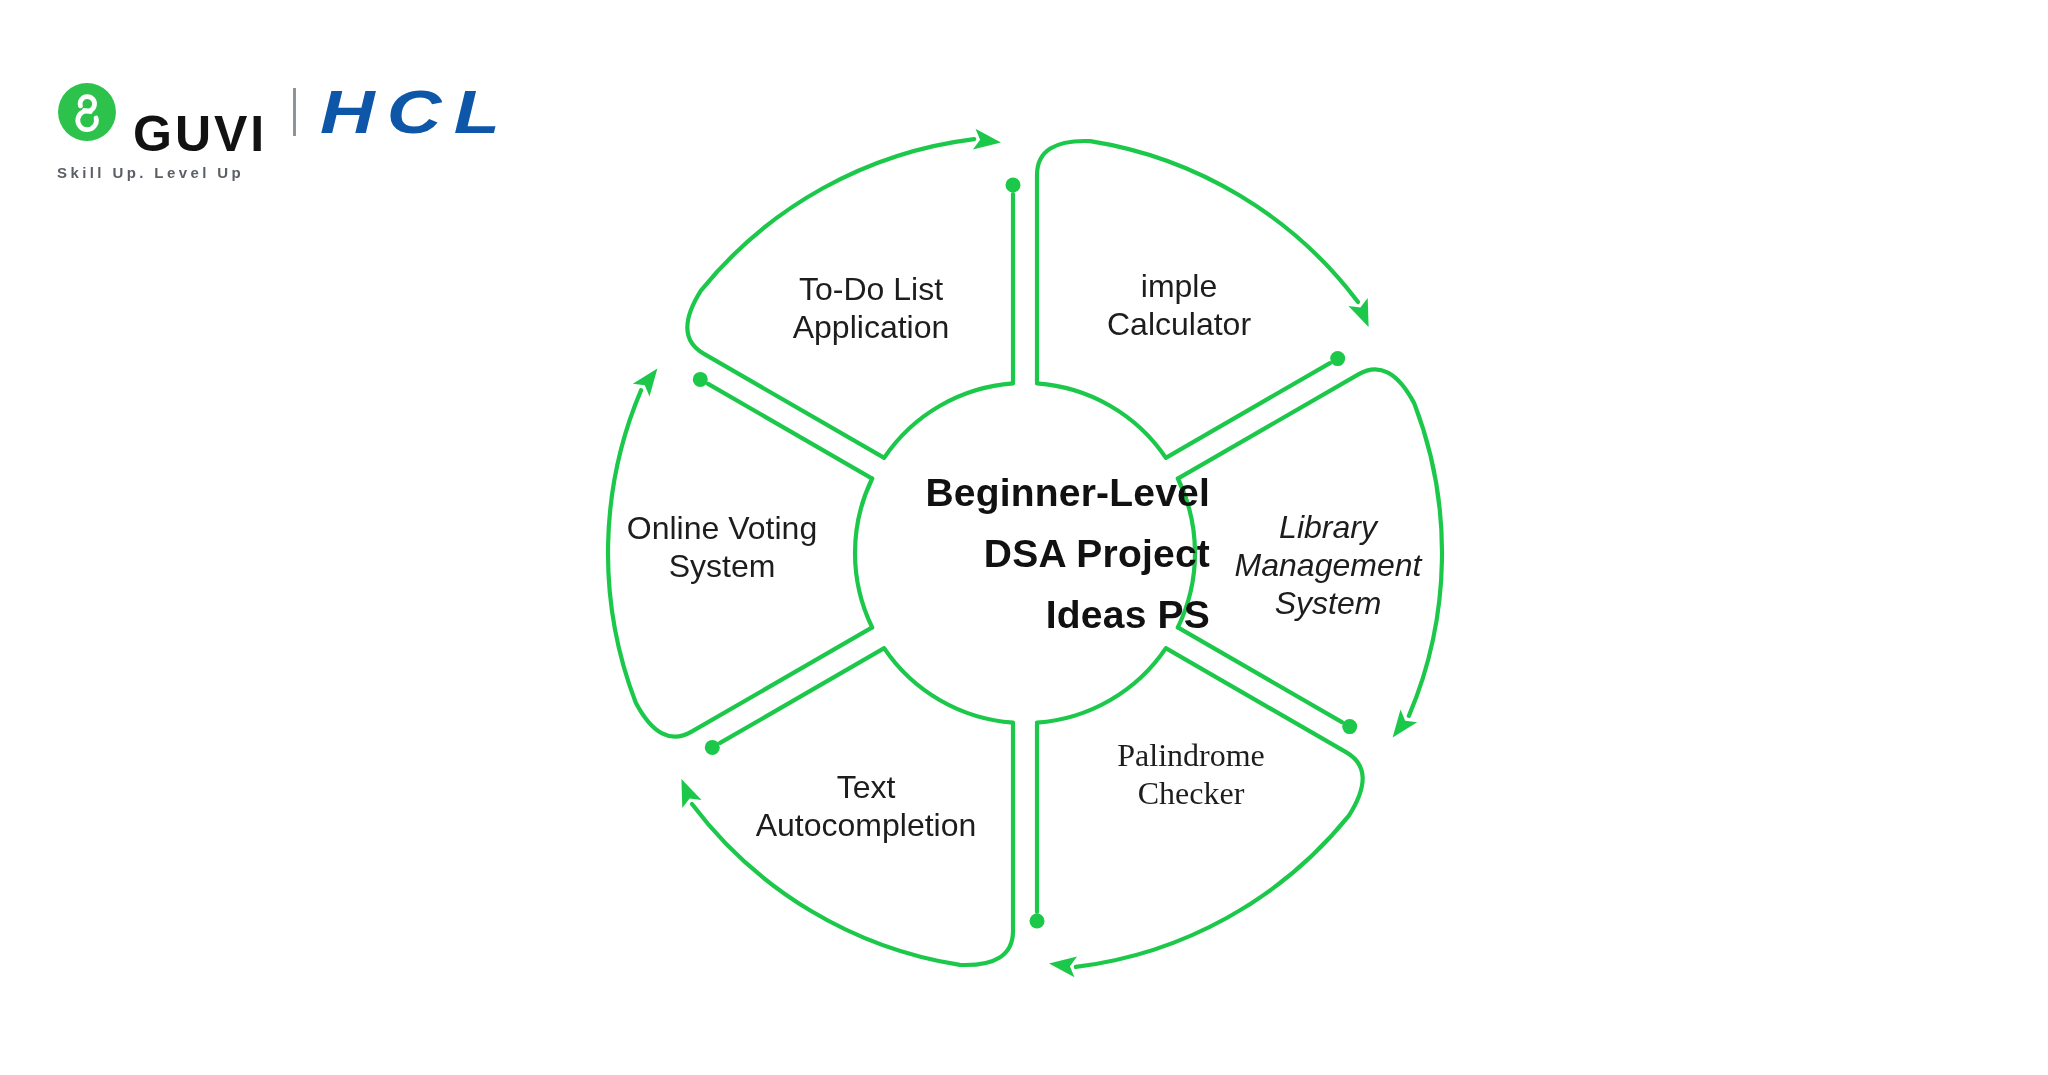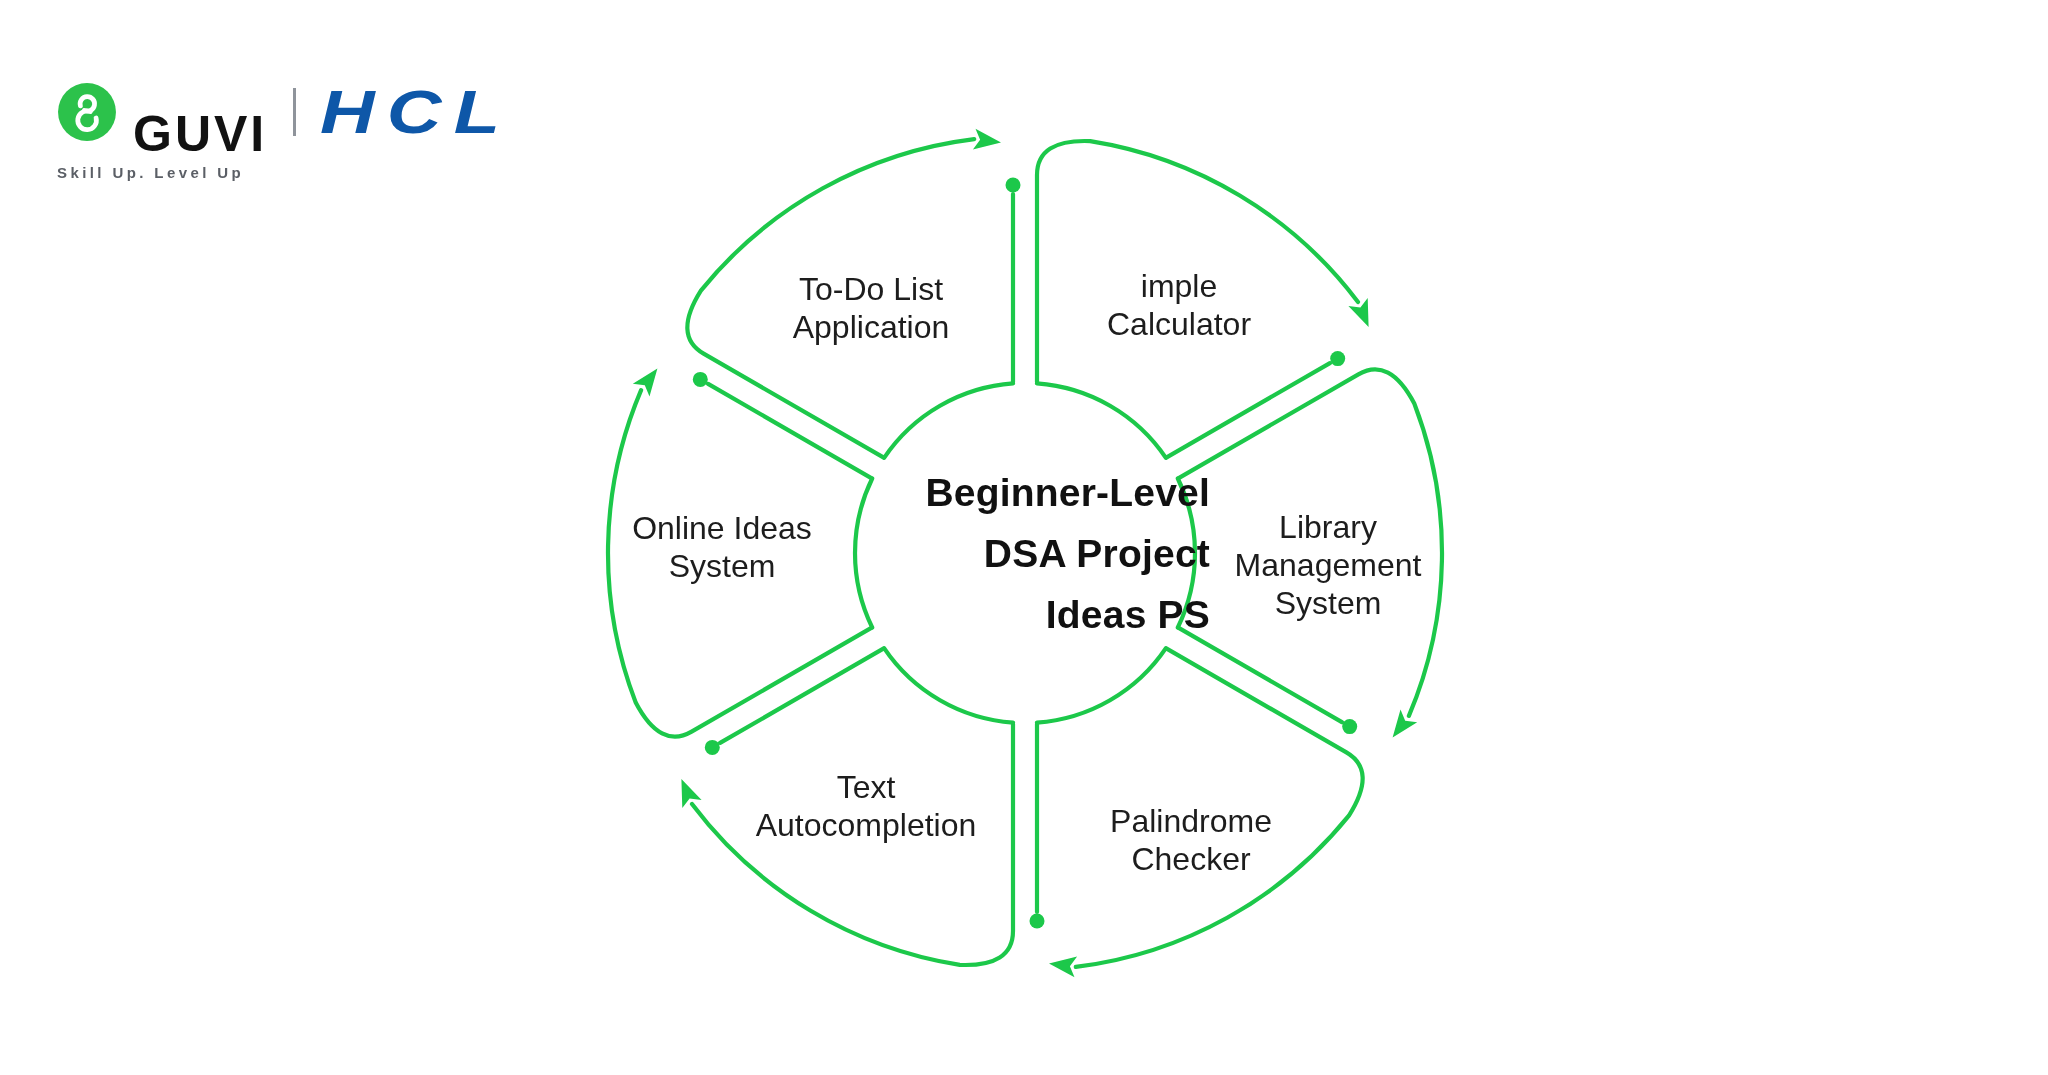--- a/index.html
+++ b/index.html
@@ -102,24 +102,24 @@
       </svg>
 
     <div class="center-label">Beginner-Level
 DSA Project
 Ideas PS</div>
 
     <div class="petal-label" style="left: 1179px; top: 305px;">imple
 Calculator</div>
     <div class="petal-label" style="left: 871px; top: 308px;">To-Do List
 Application</div>
-    <div class="petal-label" style="left: 1328px; top: 565px;">Library
+    <div class="petal-label" style="left: 1328px; top: 565px; font-style: italic;">Library
 Management
 System</div>
-    <div class="petal-label" style="left: 1191px; top: 840px;">Palindrome
+    <div class="petal-label" style="left: 1191px; top: 774px; font-family: Liberation Serif, serif;">Palindrome
 Checker</div>
     <div class="petal-label" style="left: 866px; top: 806px;">Text
 Autocompletion</div>
-    <div class="petal-label" style="left: 722px; top: 547px;">Online Ideas
+    <div class="petal-label" style="left: 722px; top: 547px;">Online Voting
 System</div>
   </main>
 
 </div>
 
 </body></html>

